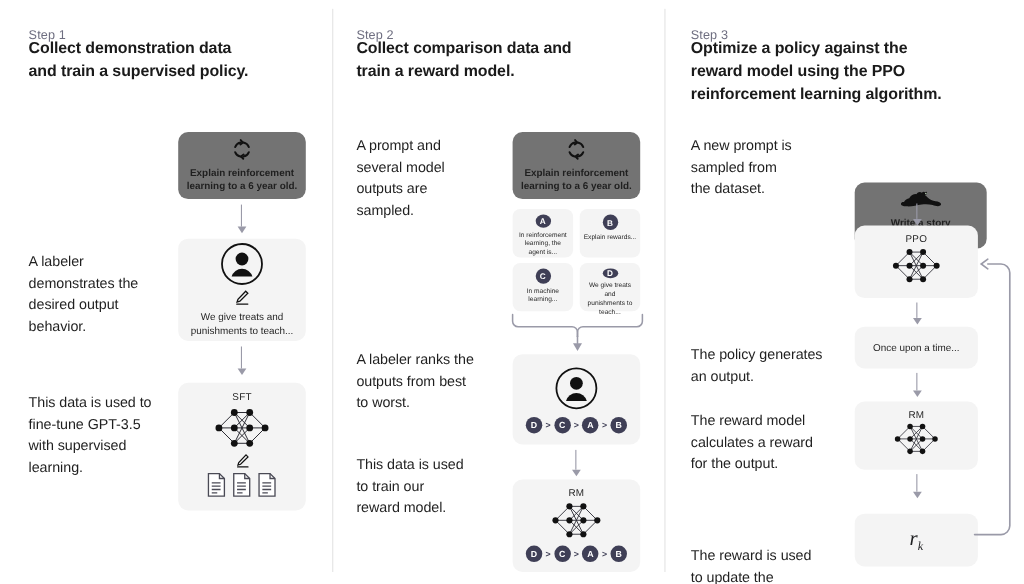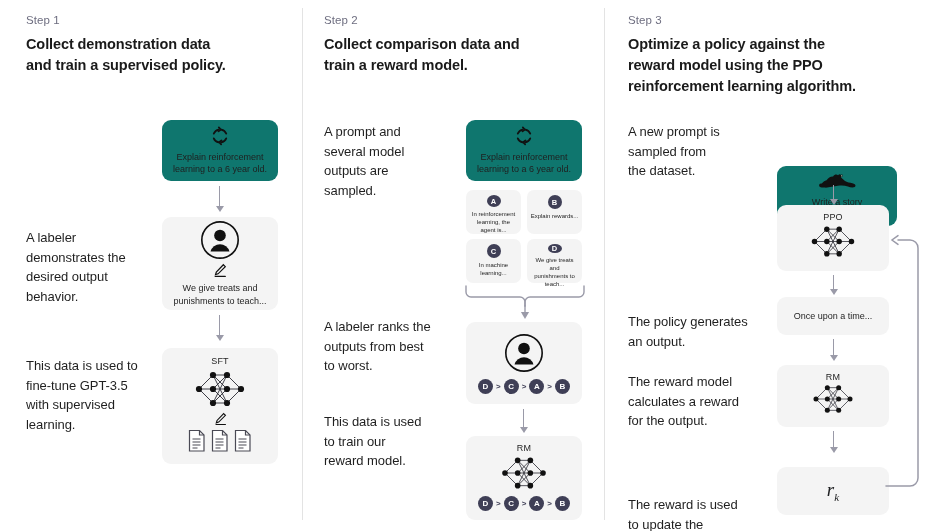--- a/index.html
+++ b/index.html
@@ -23,20 +23,21 @@
     background: #e3e3e3;
   }
   .div1 { left: 302px; }
   .div2 { left: 604px; }
 
   .step-label {
     position: absolute;
     font-size: 11.5px;
     color: #6e6e80;
     letter-spacing: 0.1px;
+    margin-top: 12px;
   }
   .step-title {
     position: absolute;
     font-size: 14.5px;
     font-weight: bold;
     line-height: 21px;
     color: #1a1a1a;
     letter-spacing: -0.1px;
   }
   .body-text {
@@ -49,21 +50,21 @@
 
   .card {
     position: absolute;
     border-radius: 9px;
     background: #f4f4f4;
     display: flex;
     flex-direction: column;
     align-items: center;
     justify-content: center;
   }
-  .card.green { background: #0f766e; }
+  .card.green { background: #737373; font-weight: bold; }
 
   .card-caption {
     font-size: 9px;
     line-height: 12.5px;
     text-align: center;
     color: #1f1f1f;
     padding: 0 6px;
   }
   .card-title {
     font-size: 9px;

